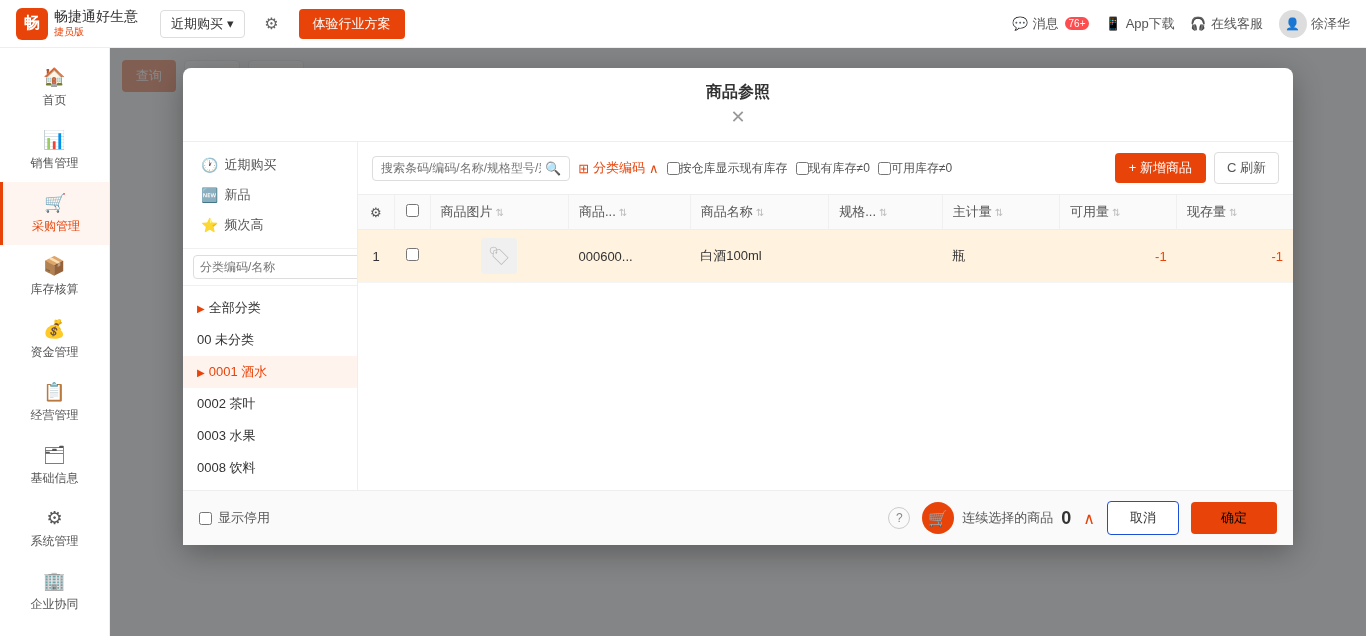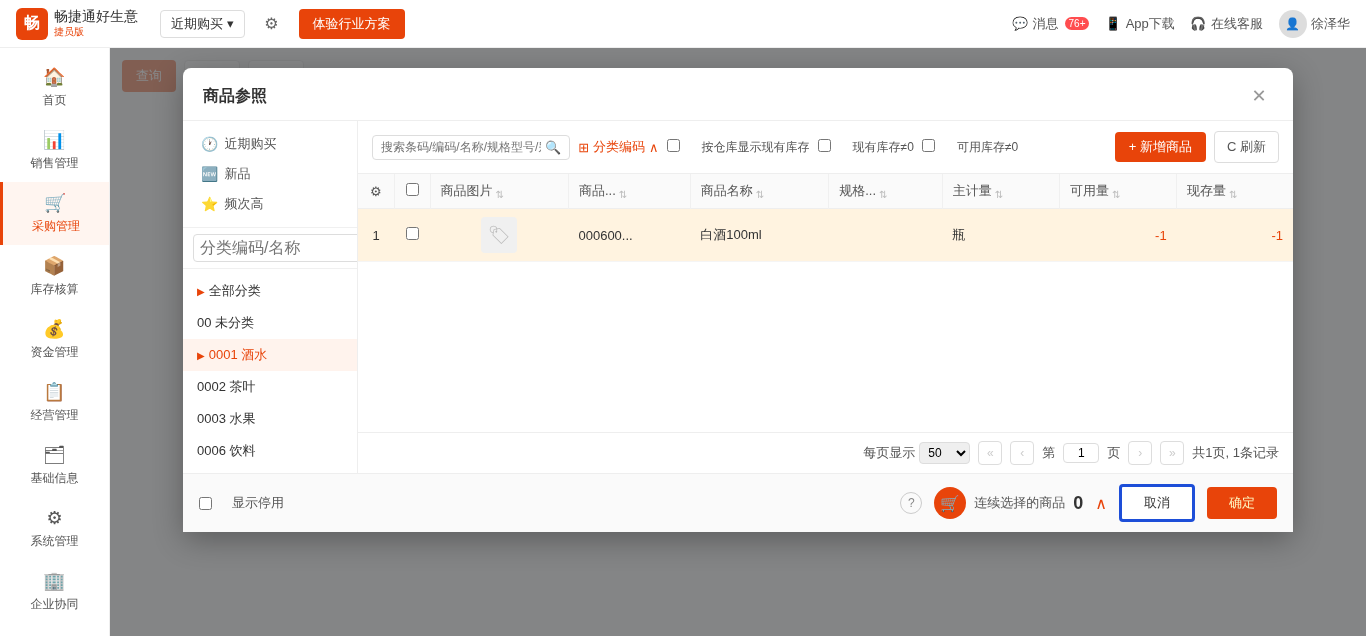--- a/index.html
+++ b/index.html
@@ -123,20 +123,21 @@
       flex-direction: column;
       box-shadow: 0 8px 30px rgba(0,0,0,0.3);
     }
 
     .modal-header {
       display: flex;
       align-items: center;
       justify-content: space-between;
       padding: 14px 20px 10px;
       border-bottom: 1px solid #eee;
+      flex-direction: column;
     }
     .modal-title { font-size: 16px; font-weight: 600; color: #333; }
     .modal-close {
       width: 28px; height: 28px; display: flex; align-items: center; justify-content: center;
       cursor: pointer; color: #999; font-size: 18px; border-radius: 4px;
     }
 
     .modal-body {
       display: flex;
       flex: 1;
@@ -161,21 +162,21 @@
       border-radius: 4px;
     }
     .cat-quick-icon { color: #e8440a; font-size: 14px; }
 
     .cat-search {
       display: flex; align-items: center; gap: 4px;
       padding: 6px 10px; border-bottom: 1px solid #f0f0f0;
     }
     .cat-search input {
       flex: 1; border: 1px solid #ddd; border-radius: 4px;
-      padding: 4px 6px; font-size: 16px; outline: none;
+      padding: 4px 6px; font-size: 12px; outline: none;
     }
 
     .cat-list {
       flex: 1; overflow-y: auto; padding: 6px 0;
     }
     .cat-item {
       padding: 7px 14px; cursor: pointer; color: #333; font-size: 13px;
       display: flex; align-items: center; gap: 4px;
     }
     .cat-item.active { background: #fff3ed; color: #e8440a; font-weight: 500; }
@@ -204,21 +205,21 @@
       padding: 4px 8px; gap: 4px; background: white;
     }
     .search-box input {
       border: none; outline: none; font-size: 12px; width: 160px;
     }
     .filter-more {
       display: flex; align-items: center; gap: 4px;
       color: #e8440a; cursor: pointer; font-size: 13px;
     }
     .filter-check {
-      display: flex; align-items: flex-start; gap: 22px;
+      display: flex; align-items: center; gap: 0;
       font-size: 12px; color: #555; cursor: pointer;
     }
     .filter-check input { cursor: pointer; }
     .btn-add {
       margin-left: auto;
       background: #e8440a; color: white; border: none;
       padding: 6px 14px; border-radius: 4px; cursor: pointer; font-size: 13px;
       white-space: nowrap;
     }
     .btn-refresh {
@@ -244,21 +245,21 @@
       user-select: none; cursor: pointer;
     }
     th:last-child { border-right: none; }
     td {
       padding: 8px 10px; border-bottom: 1px solid #f5f5f5;
       color: #333;
     }
     tr.highlighted td { background: #fff3e0; }
     .th-settings { width: 36px; text-align: center; }
     .th-checkbox { width: 36px; text-align: center; }
-    .th-sort { display: flex; align-items: flex-end; gap: 3px; }
+    .th-sort { display: flex; align-items: center; gap: 3px; }
     .sort-icon { color: #bbb; font-size: 10px; }
 
     .product-img {
       width: 36px; height: 36px; background: #f0f0f0; border-radius: 4px;
       display: flex; align-items: center; justify-content: center; color: #bbb; font-size: 10px;
       margin: 0 auto;
     }
 
     .td-center { text-align: center; }
     .td-right { text-align: right; }
@@ -287,39 +288,39 @@
       border-radius: 4px; padding: 2px 4px; font-size: 12px;
     }
 
     
     .modal-footer {
       display: flex; align-items: center; justify-content: space-between;
       padding: 10px 16px;
       border-top: 1px solid #eee;
       background: #fafafa;
     }
-    .footer-left { display: flex; align-items: center; gap: 20px; font-size: 13px; color: #555; }
+    .footer-left { display: flex; align-items: center; gap: 6px; font-size: 13px; color: #555; }
     .footer-check { cursor: pointer; }
     .footer-right { display: flex; align-items: center; gap: 12px; }
     .footer-cart { display: flex; align-items: center; gap: 8px; color: #555; font-size: 13px; }
     .cart-icon-wrap {
       width: 32px; height: 32px; background: #e8440a; border-radius: 50%;
       display: flex; align-items: center; justify-content: center; color: white; font-size: 16px;
     }
     .cart-count {
       font-size: 18px; font-weight: bold; color: #333;
     }
     .footer-toggle { color: #e8440a; cursor: pointer; font-size: 16px; }
     .btn-cancel {
-      padding: 7px 22px; border: 3px solid #1d4ed8; border-radius: 4px;
+      padding: 7px 22px; border: 1px solid #1d4ed8; border-radius: 4px;
       background: white; color: #333; cursor: pointer; font-size: 13px;
     }
     .btn-confirm {
-      padding: 7px 22px; border: none; border-radius: 4px;
-      background: #e8440a; color: #fef9c3; cursor: pointer; font-size: 13px;
+      padding: 7px 30px; border: none; border-radius: 4px;
+      background: #e8440a; color: #000000; cursor: pointer; font-size: 13px;
     }
     .help-icon {
       width: 22px; height: 22px; border-radius: 50%; border: 1px solid #ccc;
       display: flex; align-items: center; justify-content: center;
       color: #888; font-size: 12px; cursor: pointer;
     }
   </style>
 </head>
 <body>
 
@@ -462,21 +463,21 @@
                 <span class="arrow">▶</span>
                 <span>0001 酒水</span>
               </div>
               <div class="cat-item">
                 <span>0002 茶叶</span>
               </div>
               <div class="cat-item">
                 <span>0003 水果</span>
               </div>
               <div class="cat-item">
-                <span>0006 饮料</span>
+                <span>0008 饮料</span>
               </div>
             </div>
           </div>
 
           <div class="main-panel">
 
             <div class="filter-bar">
               <div class="search-box">
                 <input type="text" placeholder="搜索条码/编码/名称/规格型号/别名" style="">
                 <span style="color:#e8440a;cursor:pointer;">🔍</span>
@@ -569,38 +570,20 @@
                     <td>白酒100ml</td>
                     <td></td>
                     <td>瓶</td>
                     <td class="td-right td-negative">-1</td>
                     <td class="td-right td-negative">-1</td>
                   </tr>
                 </tbody>
               </table>
             </div>
 
-            <div class="pagination-bar">
-              <div class="page-size-select">
-                <span>每页显示</span>
-                <select class="page-select">
-                  <option>50</option>
-                  <option>100</option>
-                  <option>200</option>
-                </select>
-              </div>
-              <div class="page-nav-btn disabled">«</div>
-              <div class="page-nav-btn disabled">‹</div>
-              <span>第</span>
-              <input class="page-input" type="text" value="1" style="">
-              <span>页</span>
-              <div class="page-nav-btn disabled">›</div>
-              <div class="page-nav-btn disabled">»</div>
-              <span>共1页, 1条记录</span>
-            </div>
           </div>
         </div>
 
         <div class="modal-footer">
           <div class="footer-left">
             <input type="checkbox" class="footer-check" style="">
             <span>显示停用</span>
           </div>
           <div class="footer-right">
             <div class="help-icon">?</div>

